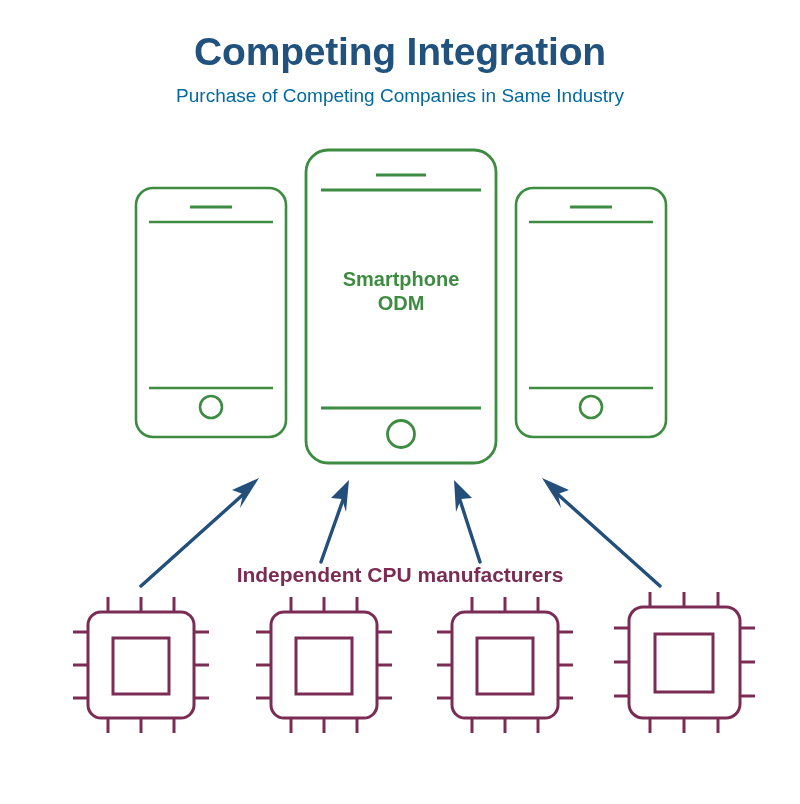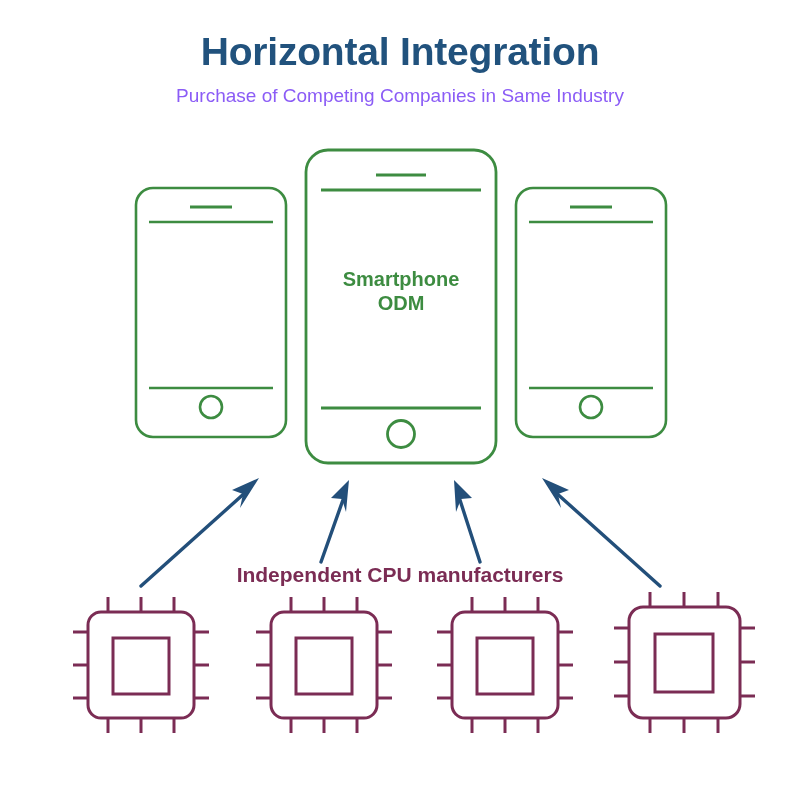--- a/index.html
+++ b/index.html
@@ -33,21 +33,21 @@
     font-weight: bold;
     letter-spacing: -0.2px;
     color: #21527d;
     line-height: 1.15;
   }
   #subtitle {
     margin: 0;
     padding-top: 10px;
     font-size: 19px;
     font-weight: normal;
-    color: #8b5cf6;
+    color: #0369a1;
     line-height: 1.2;
   }
   #diagram {
     position: absolute;
     left: 0;
     top: 0;
     width: 800px;
     height: 804px;
   }
   .phone-label {
@@ -79,21 +79,21 @@
   .arrow-head {
     stroke: none;
   }
 </style>
 </head>
 <body>
 
 <div id="canvas">
 
   <div id="headings">
-    <h1 id="title">Horizontal Integration</h1>
+    <h1 id="title">Competing Integration</h1>
     <h2 id="subtitle">Purchase of Competing Companies in Same Industry</h2>
   </div>
 
   <svg id="diagram" viewBox="0 0 800 804" width="800" height="804">
 
     <g>
       <rect class="phone-shell" x="136" y="188" width="150" height="249" rx="17" ry="17" stroke="#3d8c41" stroke-width="2.6"></rect>
       <line class="phone-speaker" x1="190" y1="207" x2="232" y2="207" stroke="#3d8c41" stroke-width="3"></line>
       <line class="phone-line" x1="149" y1="222" x2="273" y2="222" stroke="#3d8c41" stroke-width="2.6"></line>
       <line class="phone-line" x1="149" y1="388" x2="273" y2="388" stroke="#3d8c41" stroke-width="2.6"></line>

